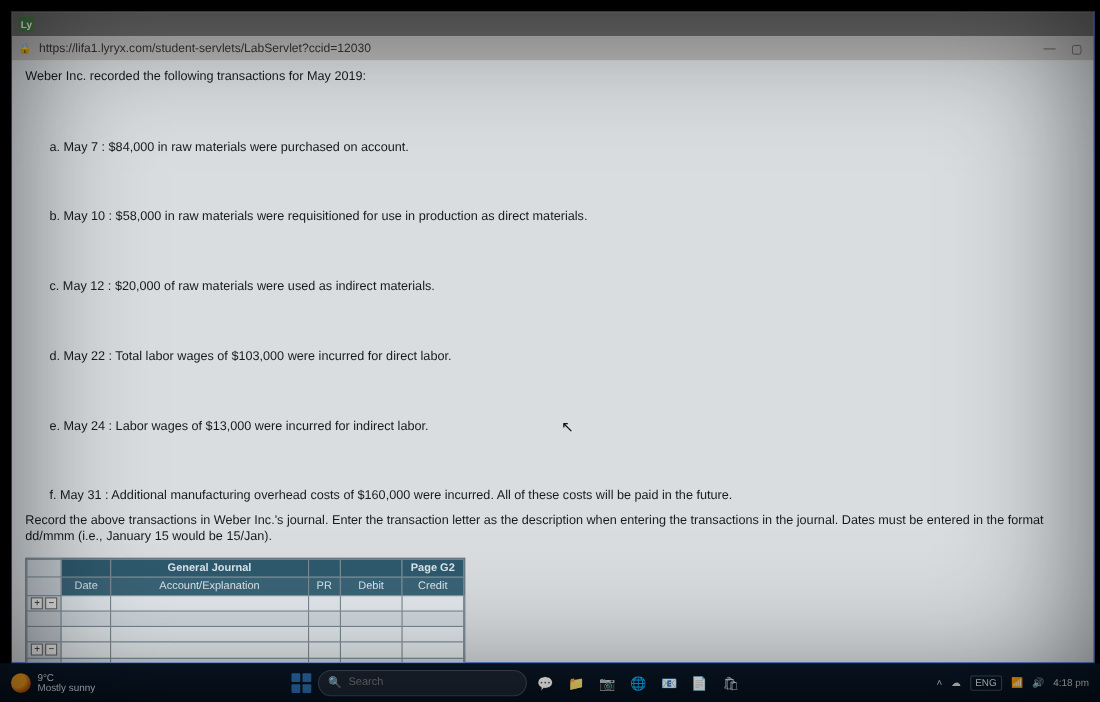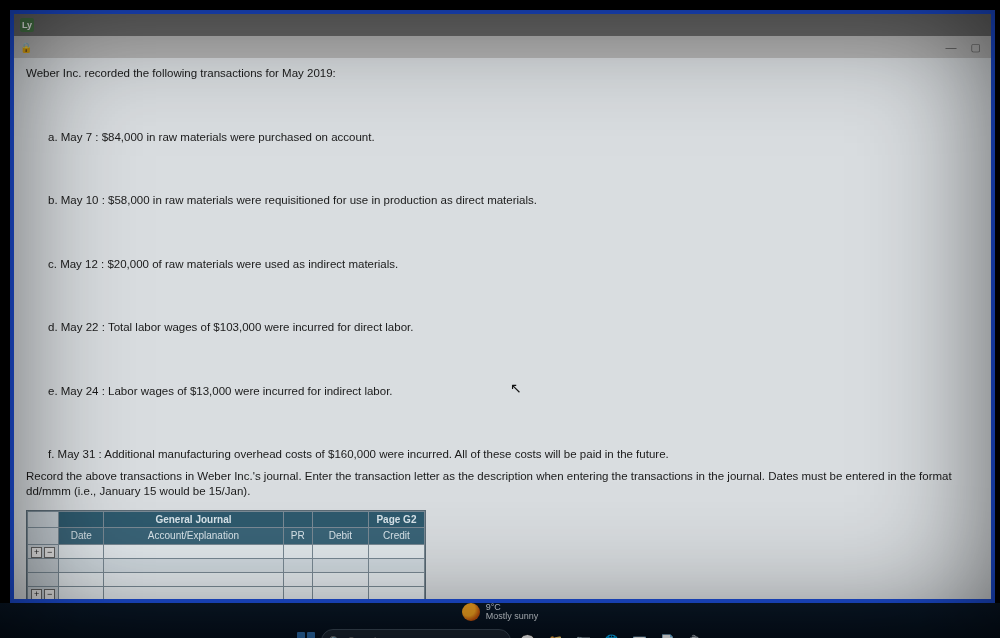--- a/index.html
+++ b/index.html
@@ -1,18 +1,18 @@
 <!DOCTYPE html>
 <html><head>
 <meta charset="utf-8">
 <style>
 * { margin:0; padding:0; box-sizing:border-box; font-family:"Segoe UI",Tahoma,sans-serif; }
 html,body { width:1000px; height:638px; overflow:hidden; background:#000; }
 
-.window { position:absolute; top:10px; left:10px; right:5px; bottom:35px; background:#e8e8e8; display:flex; flex-direction:column; border:4px solid #1d4ed8; }
+.window { position:absolute; top:10px; left:10px; right:5px; bottom:35px; background:#e8e8e8; display:flex; flex-direction:column; border:1px solid #1d4ed8; }
 .titlebar { height:22px; background:#6a6a6a; color:#fff; display:flex; align-items:center; padding:0 6px; font-size:11px; }
 .titlebar .icon { width:14px; height:14px; background:#4a7a4a; color:#fff; font-size:9px; display:flex; align-items:center; justify-content:center; margin-right:5px; border-radius:2px; font-weight:bold; }
 .addrbar { height:22px; background:#b8b8b8; display:flex; align-items:center; padding:0 6px; font-size:11px; gap:6px; color:#333; }
 .addrbar .lock { font-size:10px; color:#555; }
 .addrbar .spacer { flex:1; }
 .addrbar .winbtn { color:#555; font-size:11px; padding:0 4px; }
 .content { flex:1; background:#d9dde0; padding:8px 12px 12px 12px; overflow:hidden; font-size:11.5px; color:#1a1a1a; line-height:1.35; }
 .content .heading { margin-bottom:6px; }
 .txlist { margin:4px 0 6px 22px; }
 .txlist div { margin-bottom:1px;margin-top:48px; }
@@ -28,21 +28,21 @@
 .col-btn { width:28px; text-align:center; background:#c4ccd2 !important; }
 .col-date { width:40px; }
 .col-acct { width:160px; }
 .col-pr { width:26px; }
 .col-deb { width:50px; }
 .col-cred { width:50px; }
 .pm { display:inline-block; width:11px; height:11px; line-height:9px; text-align:center; border:1px solid #666; background:#e8e8e8; font-size:9px; cursor:pointer; margin:0 1px; }
 
 .cursor { position:absolute; top:380px; left:510px; font-size:14px; color:#111; pointer-events:none; }
 
-.taskbar { position:absolute; left:0; right:0; bottom:0; height:35px; background:linear-gradient(#0a1828,#05101c); display:flex; align-items:center; color:#cfd6dc; font-size:10px; padding:0 10px; gap:8px;flex-direction:column; }
+.taskbar { position:absolute; left:0; right:0; bottom:0; height:35px; background:linear-gradient(#0a1828,#05101c); display:flex; align-items:center; color:#cfd6dc; font-size:10px; padding:0 10px; gap:8px; }
 .taskbar .weather { display:flex; align-items:center; gap:6px; }
 .taskbar .wicon { width:18px; height:18px; border-radius:50%; background:radial-gradient(circle at 35% 35%, #f0a020 40%, #c0500a 70%); }
 .taskbar .wtext { display:flex; flex-direction:column; line-height:1.0; font-size:9px; }
 .taskbar .center { flex:1; display:flex; justify-content:center; align-items:center; gap:6px; }
 .searchbox { display:flex; align-items:center; background:#1a2430; border:1px solid #3a4856; border-radius:14px; height:24px; width:190px; padding:0 8px; gap:6px; color:#98a4b0; }
 .searchbox input { background:transparent; border:none; outline:none; color:#cfd6dc; font-size:10px; width:120px; }
 .tbicon { width:22px; height:22px; display:flex; align-items:center; justify-content:center; font-size:12px; color:#c8d0d8; border-radius:3px; }
 .task-widgets { margin-left:3px; width:18px; height:18px; display:grid; grid-template-columns:1fr 1fr; grid-template-rows:1fr 1fr; gap:2px; }
 .task-widgets span { background:#2b6aa8; border-radius:1px; }
 .tray { display:flex; align-items:center; gap:8px; font-size:9px; }
@@ -54,20 +54,21 @@
 </style>
 </head>
 <body>
 
 <div class="window">
   <div class="titlebar">
     <div class="icon">Ly</div>
   </div>
   <div class="addrbar">
     <span class="lock">🔒</span>
+    <span>https://lifa1.lyryx.com/student-servlets/LabServlet?ccid=12030</span>
     <span class="spacer"></span>
     <span class="winbtn">—</span>
     <span class="winbtn">▢</span>
   </div>
   <div class="content">
     <div class="heading">Weber Inc. recorded the following transactions for May 2019:</div>
     <div class="txlist">
       <div>a. May 7 : $84,000 in raw materials were purchased on account.</div>
       <div>b. May 10 : $58,000 in raw materials were requisitioned for use in production as direct materials.</div>
       <div>c. May 12 : $20,000 of raw materials were used as indirect materials.</div>

